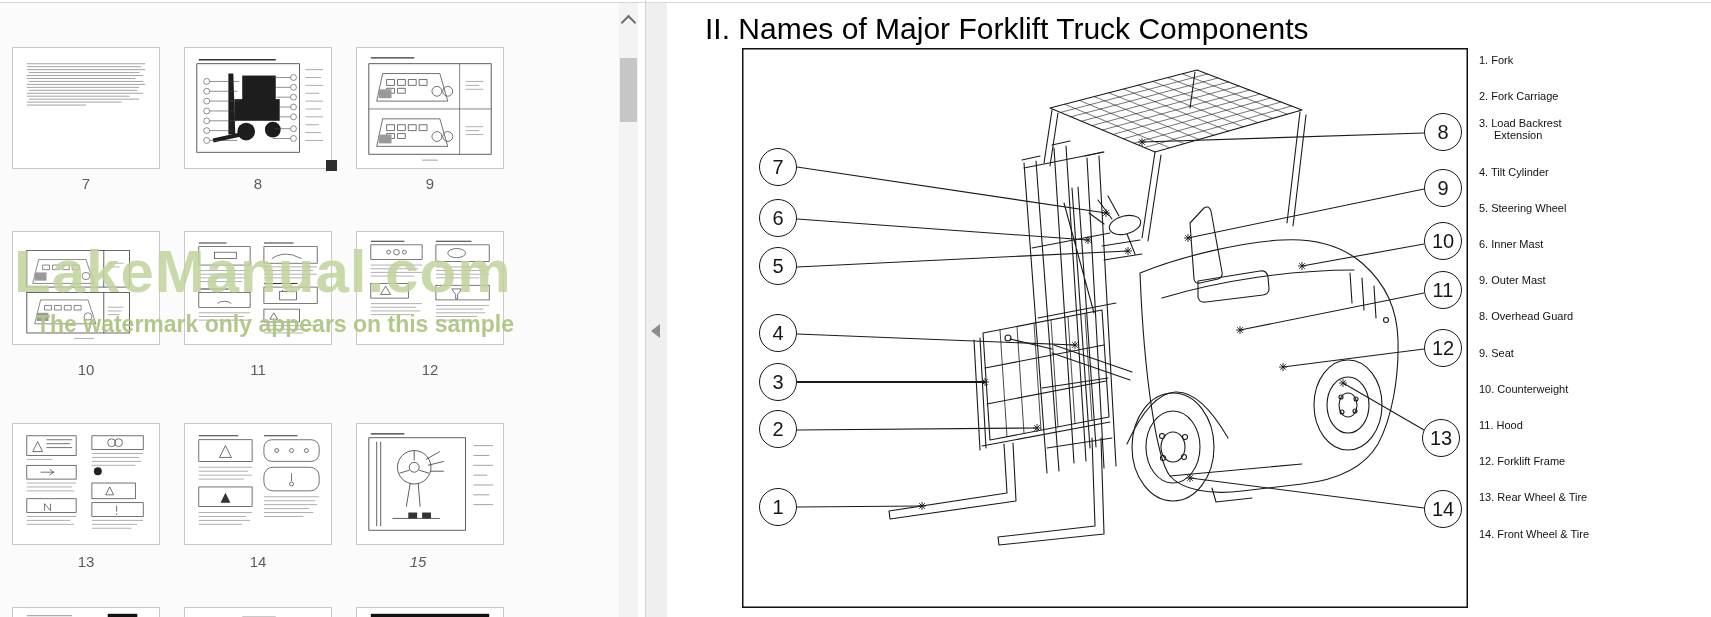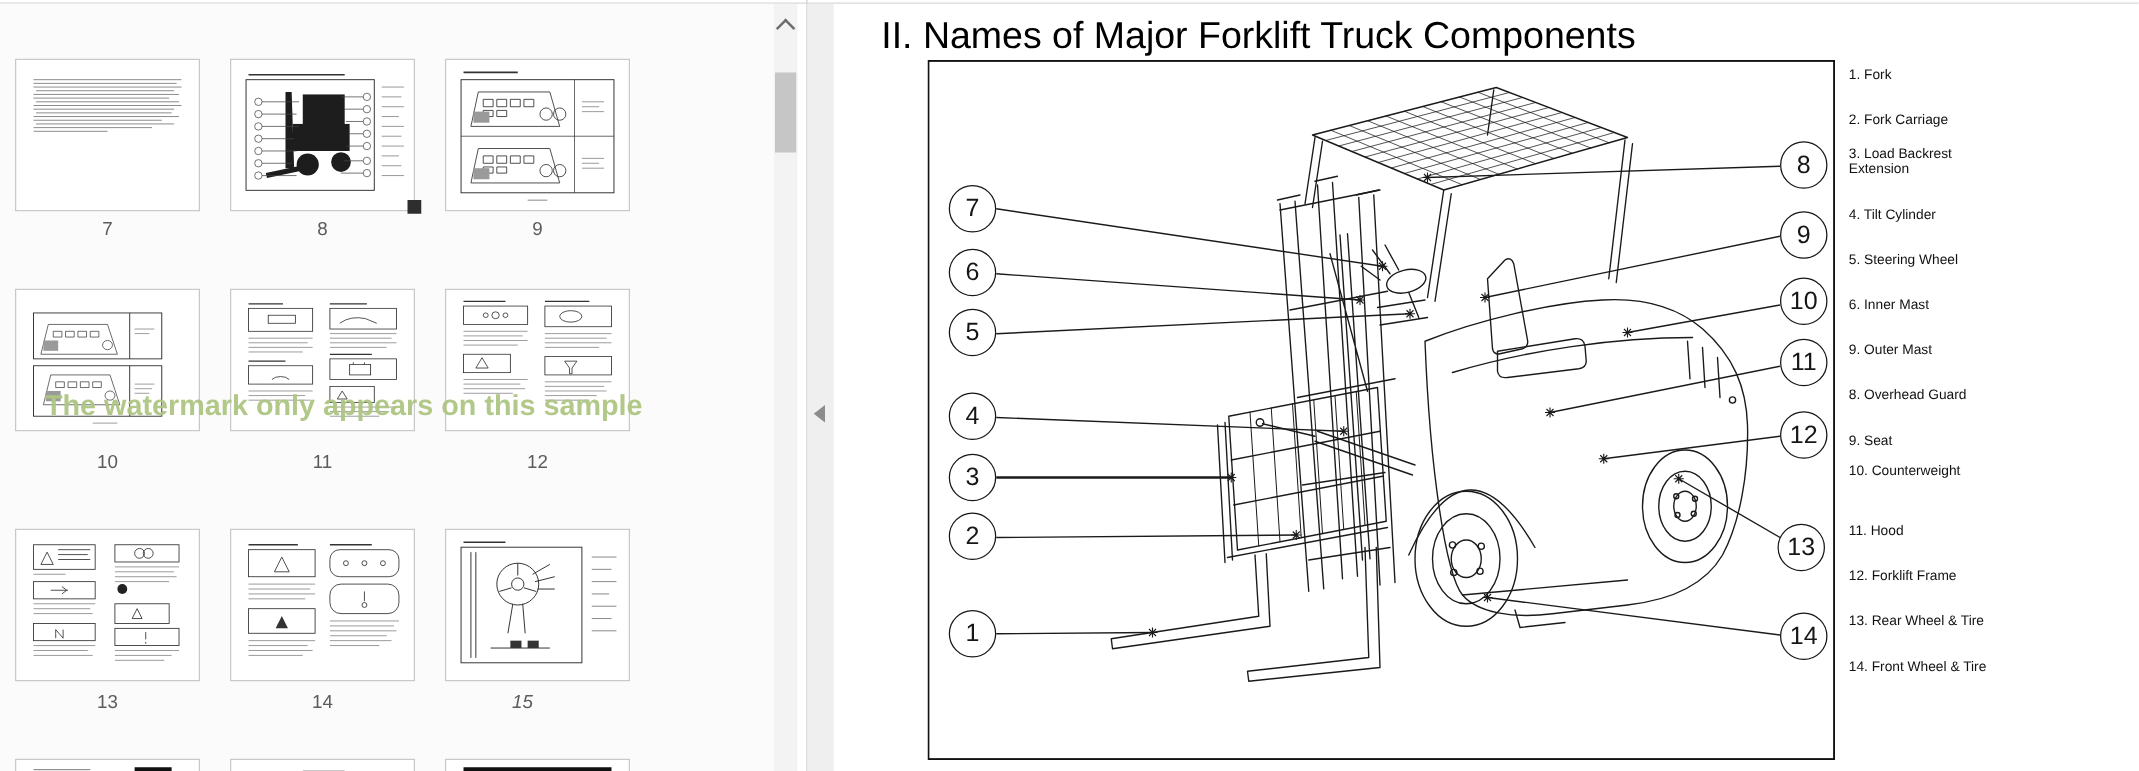--- a/index.html
+++ b/index.html
@@ -24,21 +24,21 @@
   
   #split-line{position:absolute;left:645px;top:0;width:1px;height:617px;background:#d2d2d2;}
   #split-strip{position:absolute;left:646px;top:3px;width:21px;height:614px;background:#efefef;}
   .tri-left{position:absolute;left:5px;top:321px;width:0;height:0;
             border-top:7px solid transparent;border-bottom:7px solid transparent;
             border-right:9px solid #8c8c8c;}
   
   #page-title{position:absolute;left:705px;top:12px;font-size:30px;color:#000;white-space:nowrap;}
   #component-list{position:absolute;left:1479px;top:48px;width:230px;height:560px;font-size:11px;}
   .comp{position:absolute;left:0;white-space:nowrap;}
-  .comp .l2{display:block;}
+  .comp .l2{display:block;margin-left:15px;}
   .callout{position:absolute;width:38px;height:38px;border:1.5px solid #161616;border-radius:50%;
            background:#fff;box-sizing:border-box;display:flex;align-items:center;justify-content:center;
            font-size:20px;color:#161616;}
 </style>
 </head>
 <body>
 
 <div id="stage">
   <div class="topline"></div>
 
@@ -246,20 +246,21 @@
       <svg viewBox="0 0 148 60" preserveAspectRatio="none">
         <path d="M58 9h34" stroke="#aaa" stroke-width="0.8" fill="none"></path>
       </svg>
     </div>
     <div class="thumb" style="left:356px;top:604px;height:60px;">
       <svg viewBox="0 0 148 60" preserveAspectRatio="none">
         <rect x="14" y="6" width="120" height="9" fill="#111"></rect>
       </svg>
     </div>
 
+    <div class="wm-brand">LakeManual.com</div>
     <div class="wm-note">The watermark only appears on this sample</div>
   </div>
 
   <div id="scrollbar">
     <div class="chev"></div>
     <div id="scroll-thumb"></div>
   </div>
 
   <div id="split-line"></div>
   <div id="split-strip">
@@ -382,19 +383,19 @@
     <div class="comp" style="top:69px">
       <span>3. Load Backrest</span>
       <span class="l2">Extension</span>
     </div>
     <div class="comp" style="top:118px">4. Tilt Cylinder</div>
     <div class="comp" style="top:154px">5. Steering Wheel</div>
     <div class="comp" style="top:190px">6. Inner Mast</div>
     <div class="comp" style="top:226px">9. Outer Mast</div>
     <div class="comp" style="top:262px">8. Overhead Guard</div>
     <div class="comp" style="top:299px">9. Seat</div>
-    <div class="comp" style="top:323px">10. Counterweight</div>
+    <div class="comp" style="top:335px">10. Counterweight</div>
     <div class="comp" style="top:371px">11. Hood</div>
     <div class="comp" style="top:407px">12. Forklift Frame</div>
     <div class="comp" style="top:443px">13. Rear Wheel &amp; Tire</div>
     <div class="comp" style="top:480px">14. Front Wheel &amp; Tire</div>
   </div>
 </div>
 
 </body></html>

